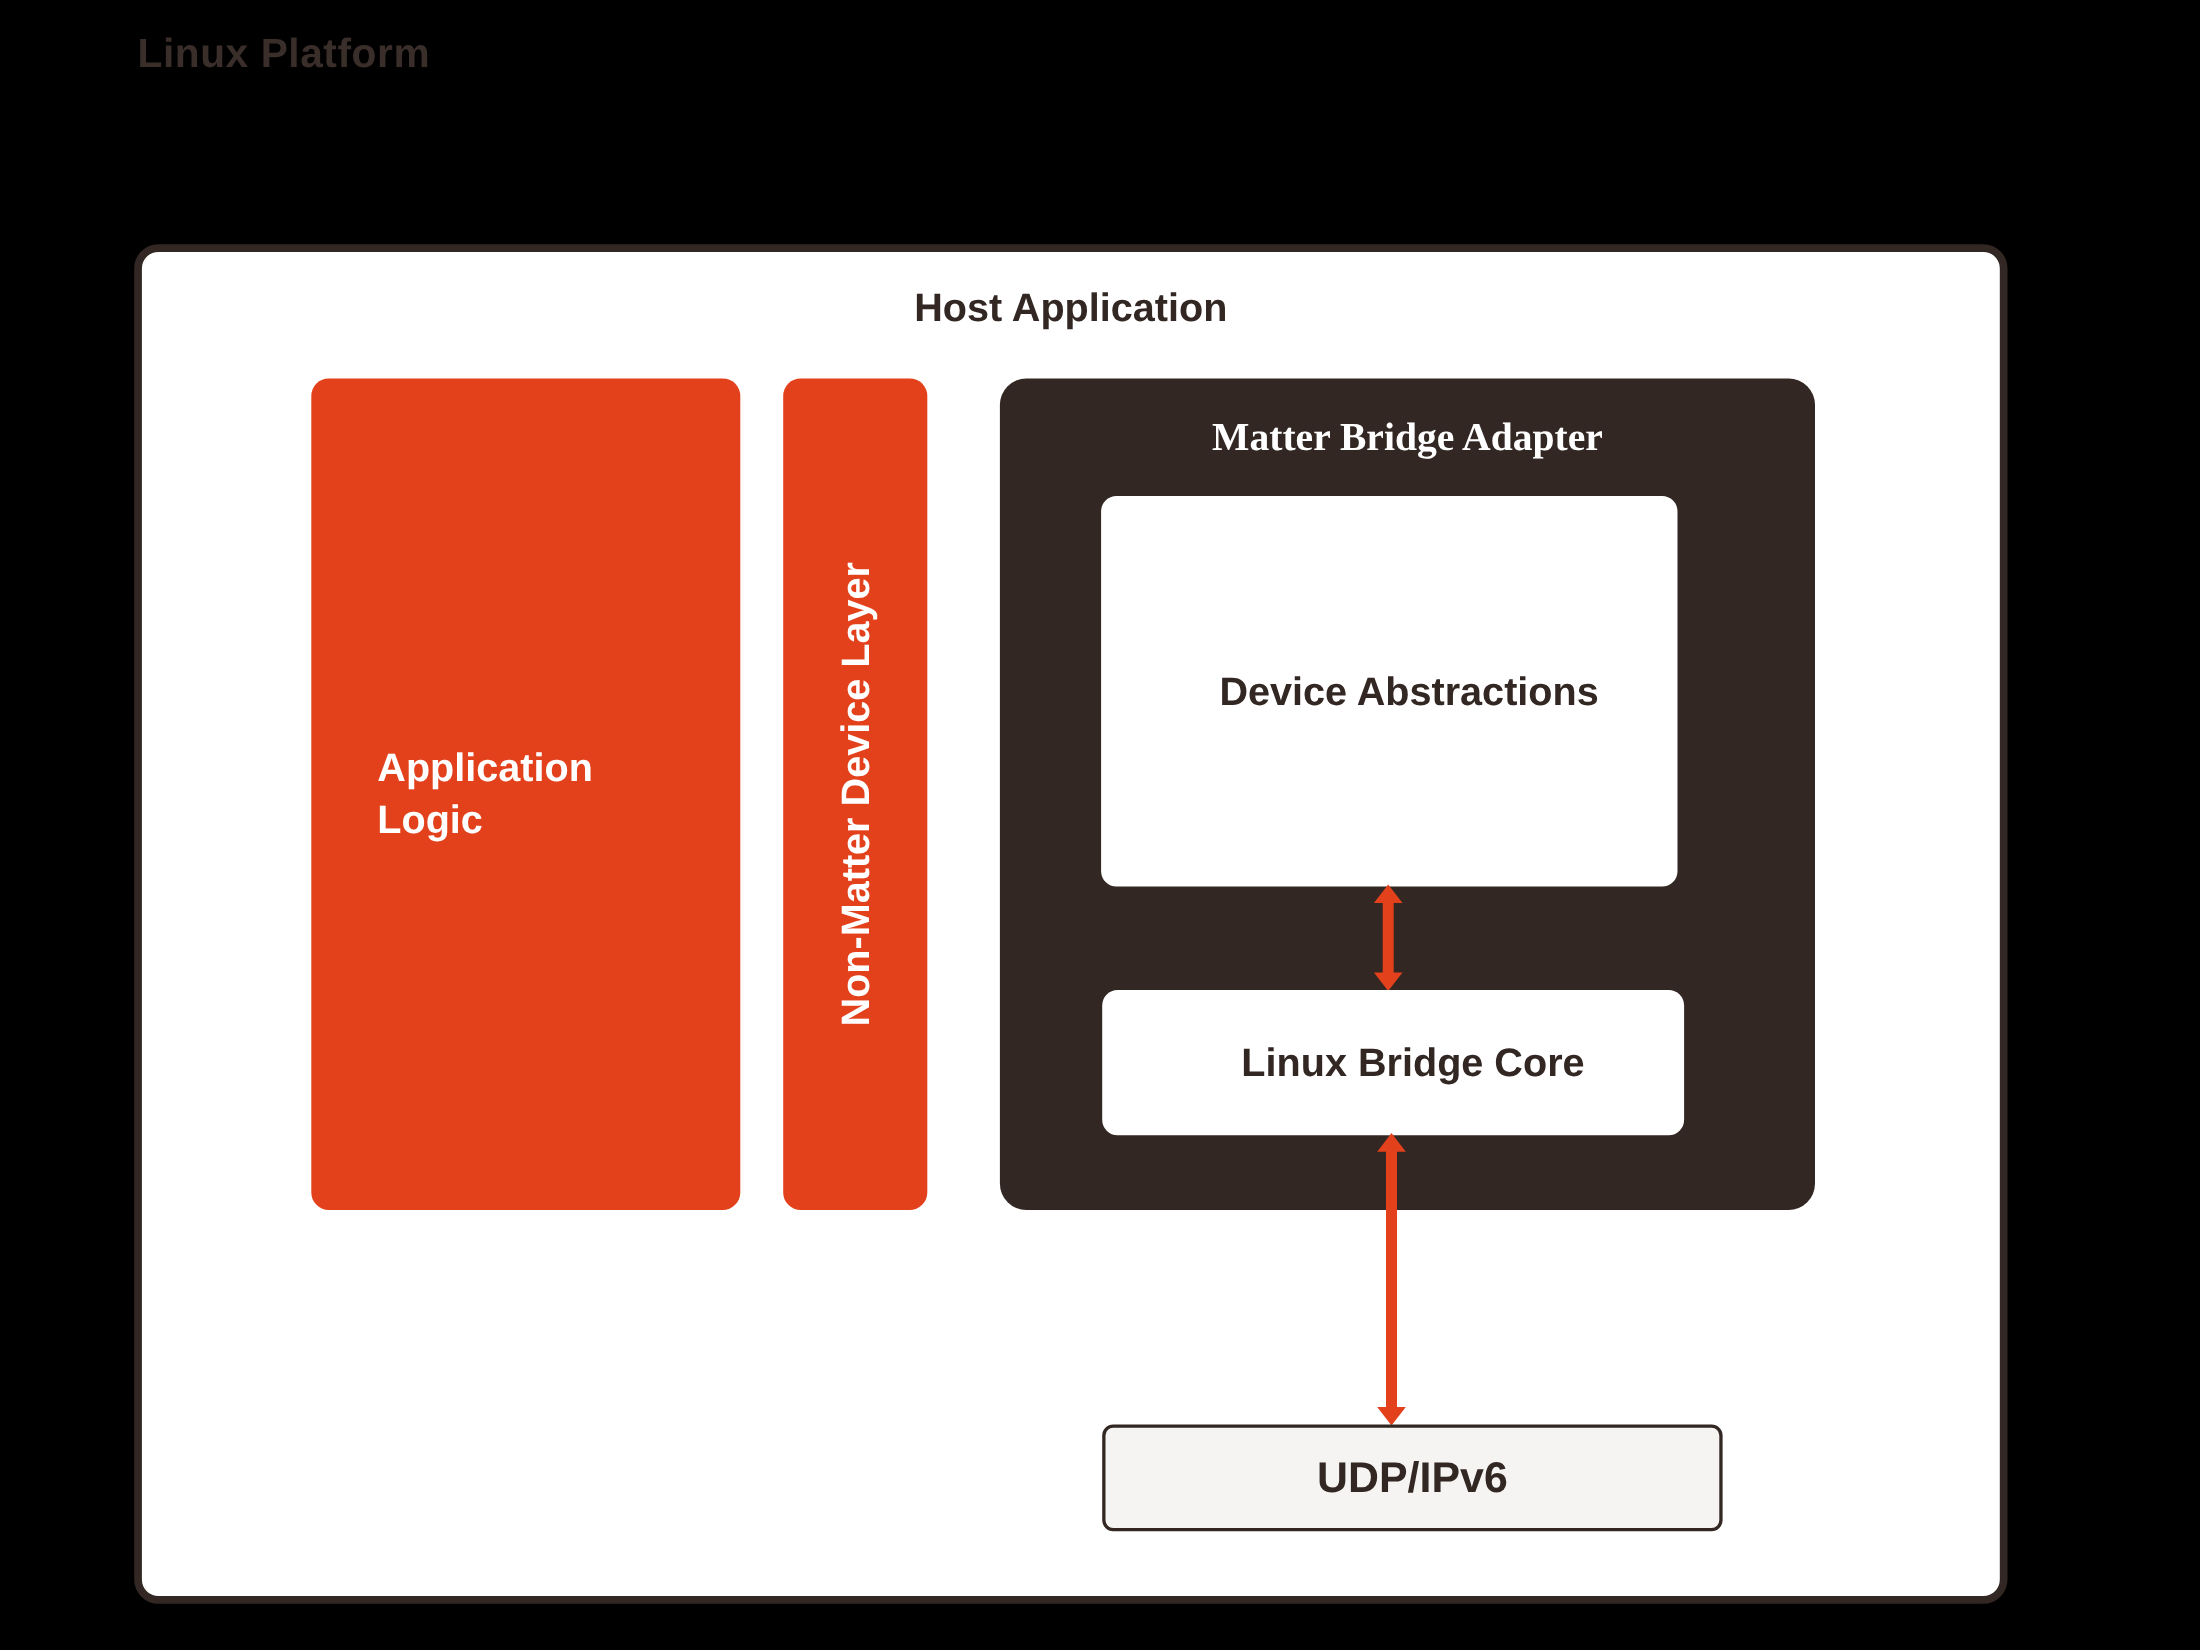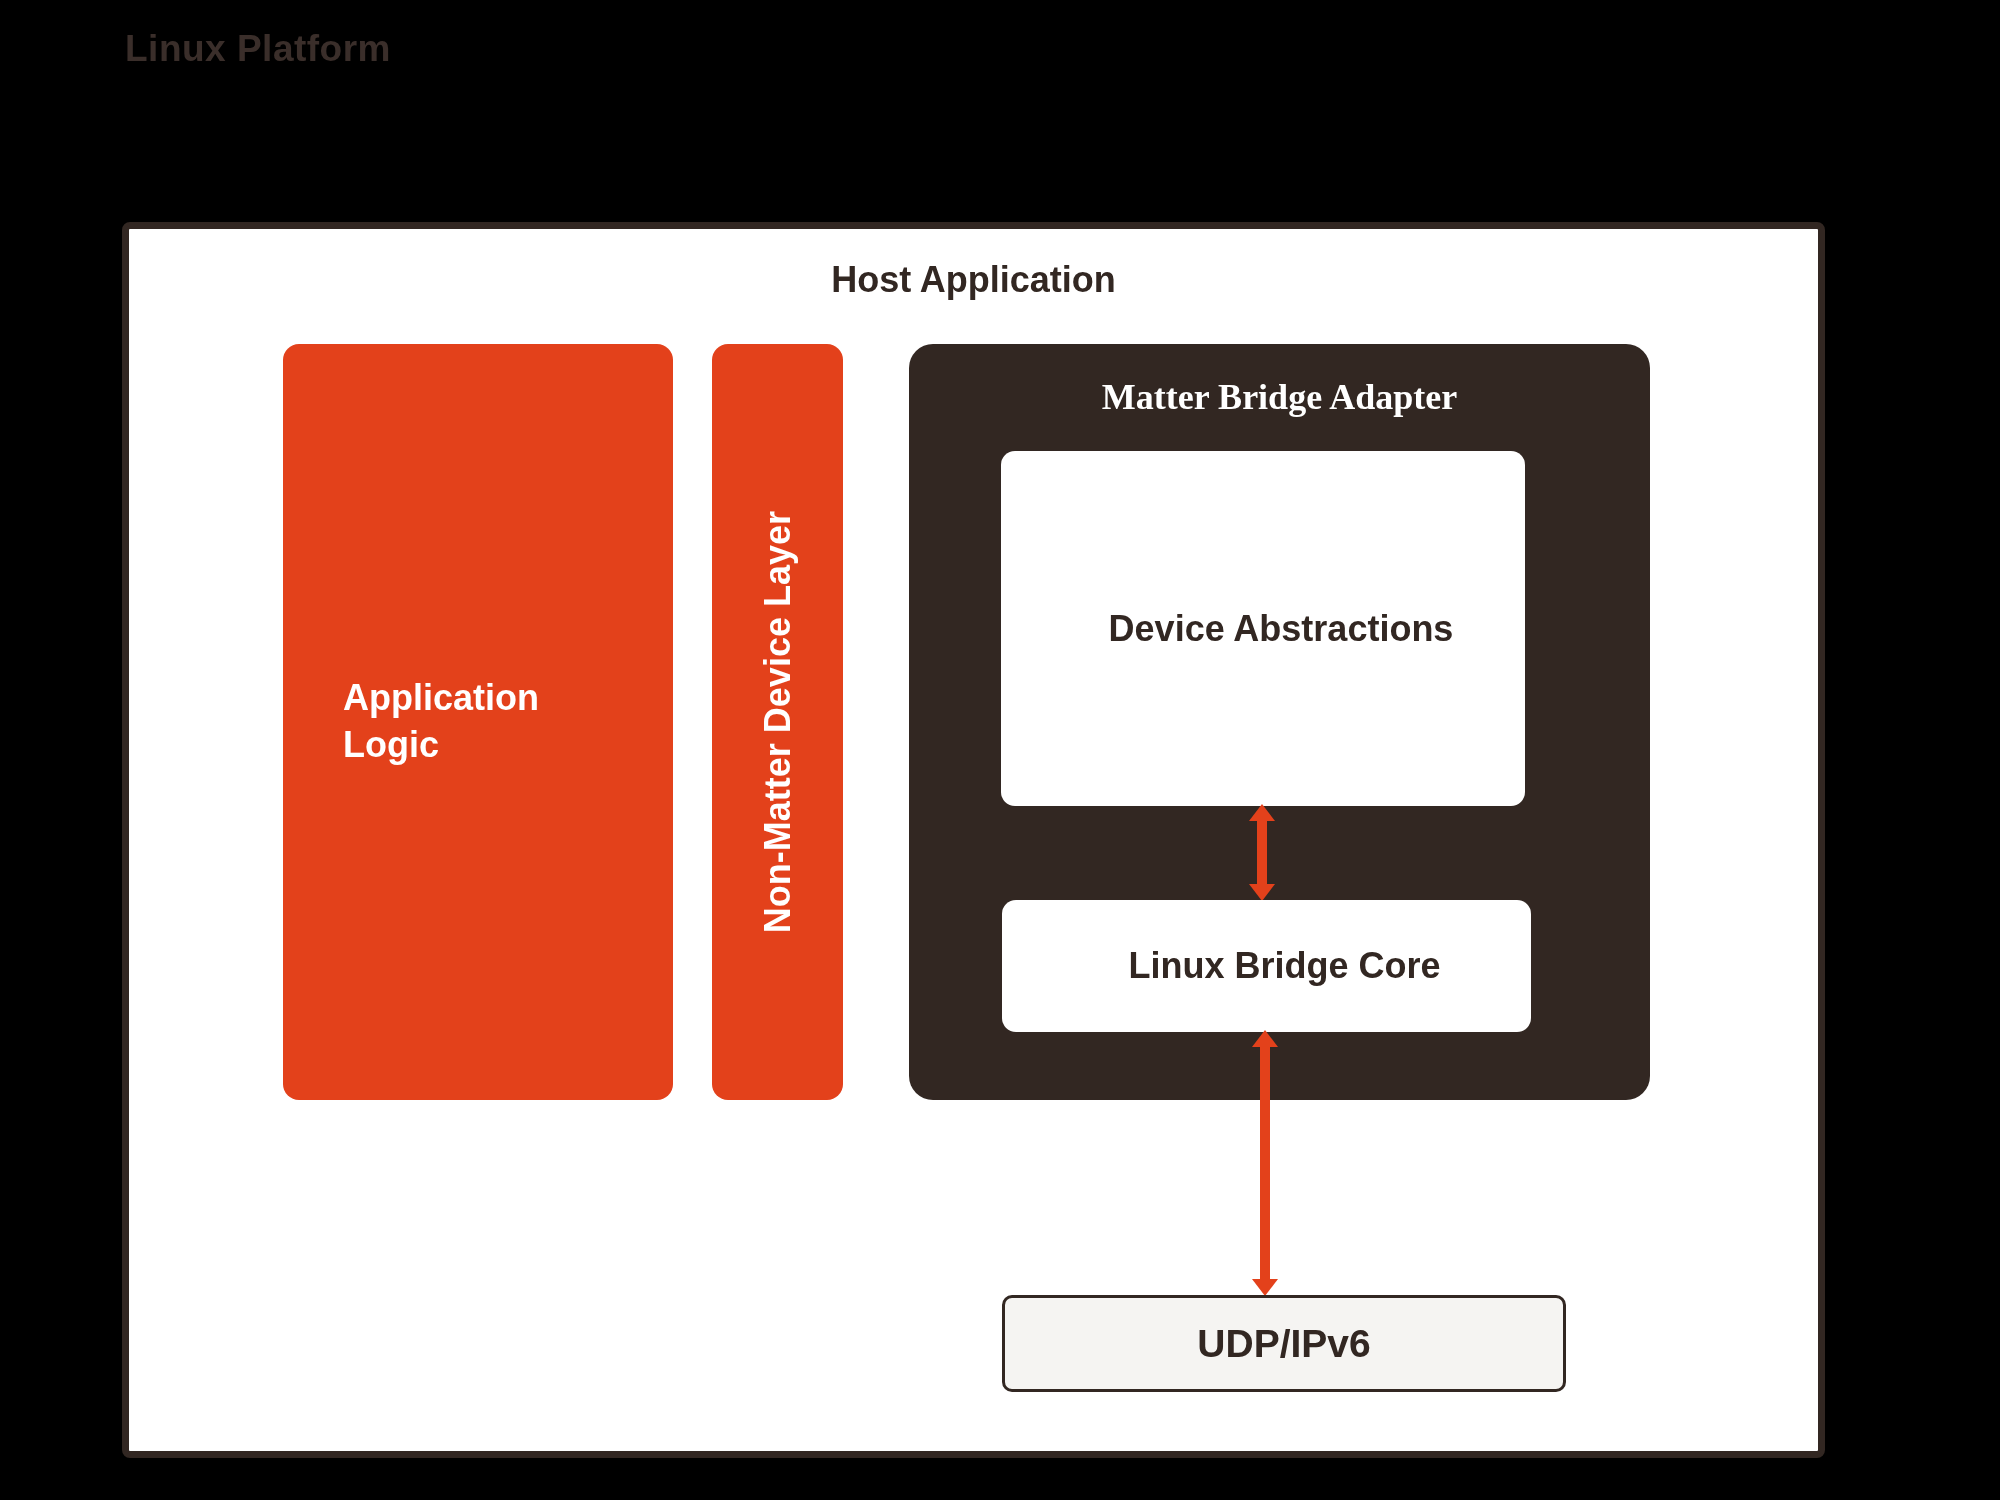--- a/index.html
+++ b/index.html
@@ -30,21 +30,21 @@
     color: var(--heading_dark);
   }
   .host-box {
     position: absolute;
     left: 122px;
     top: 222px;
     width: 1703px;
     height: 1236px;
     background: var(--box_white);
     border: 7px solid var(--dark_brown);
-    border-radius: 8px;
+    border-radius: 22px;
   }
   .host-title {
     position: absolute;
     top: 30px;
     left: 0;
     right: 0;
     text-align: center;
     font-size: 36px;
     color: var(--dark_brown);
   }

